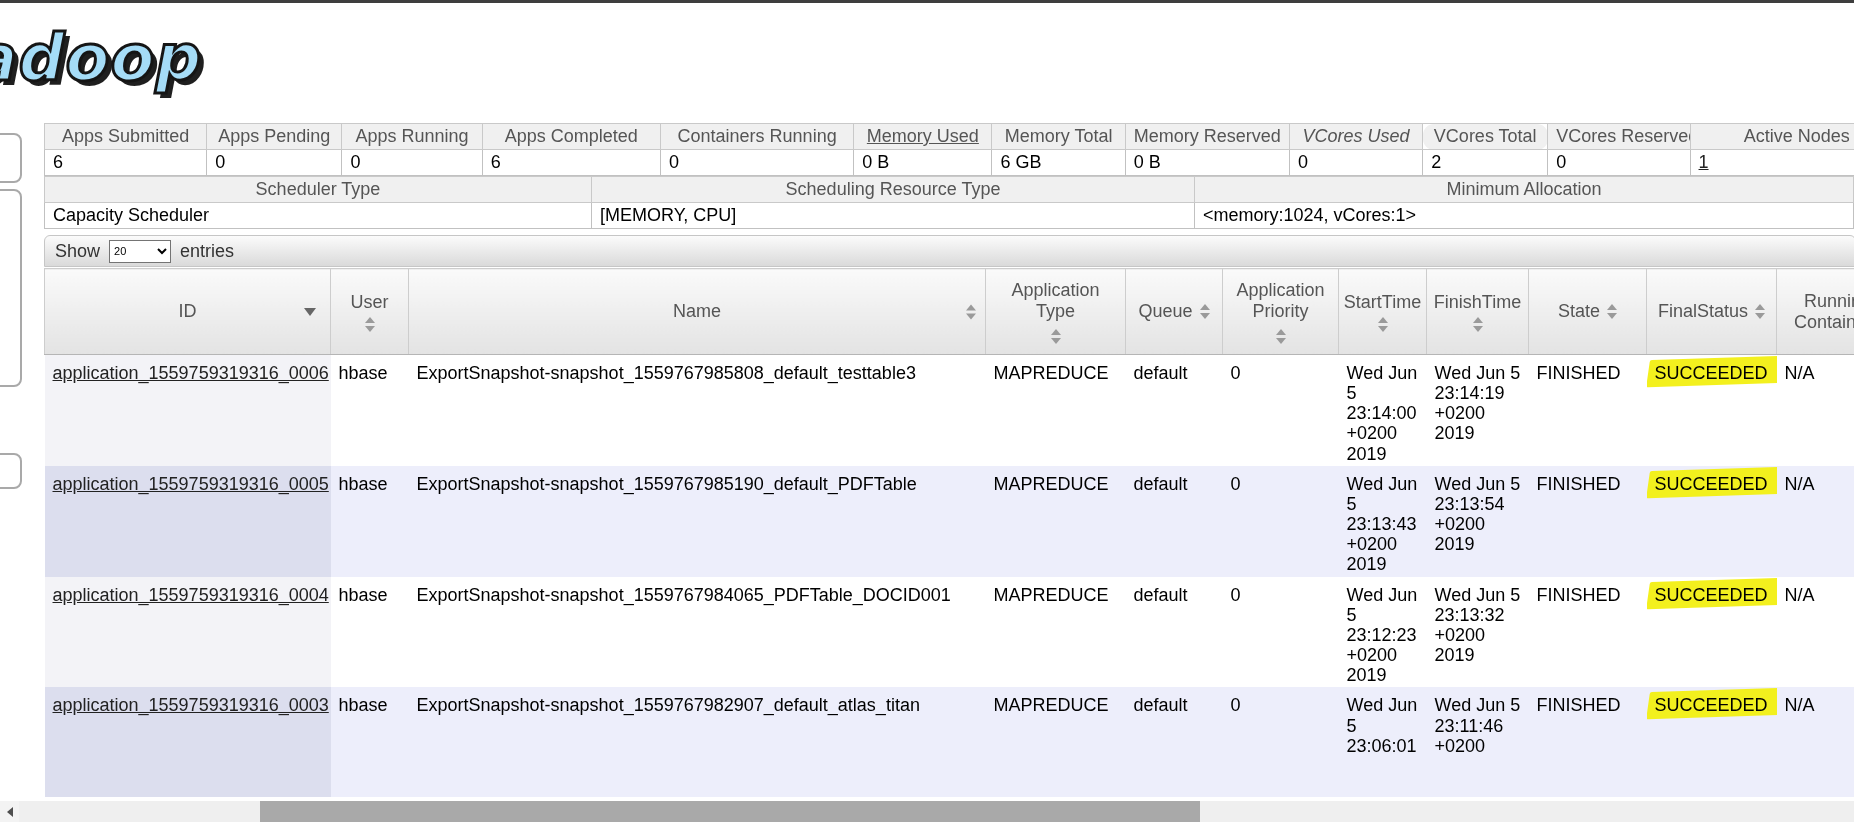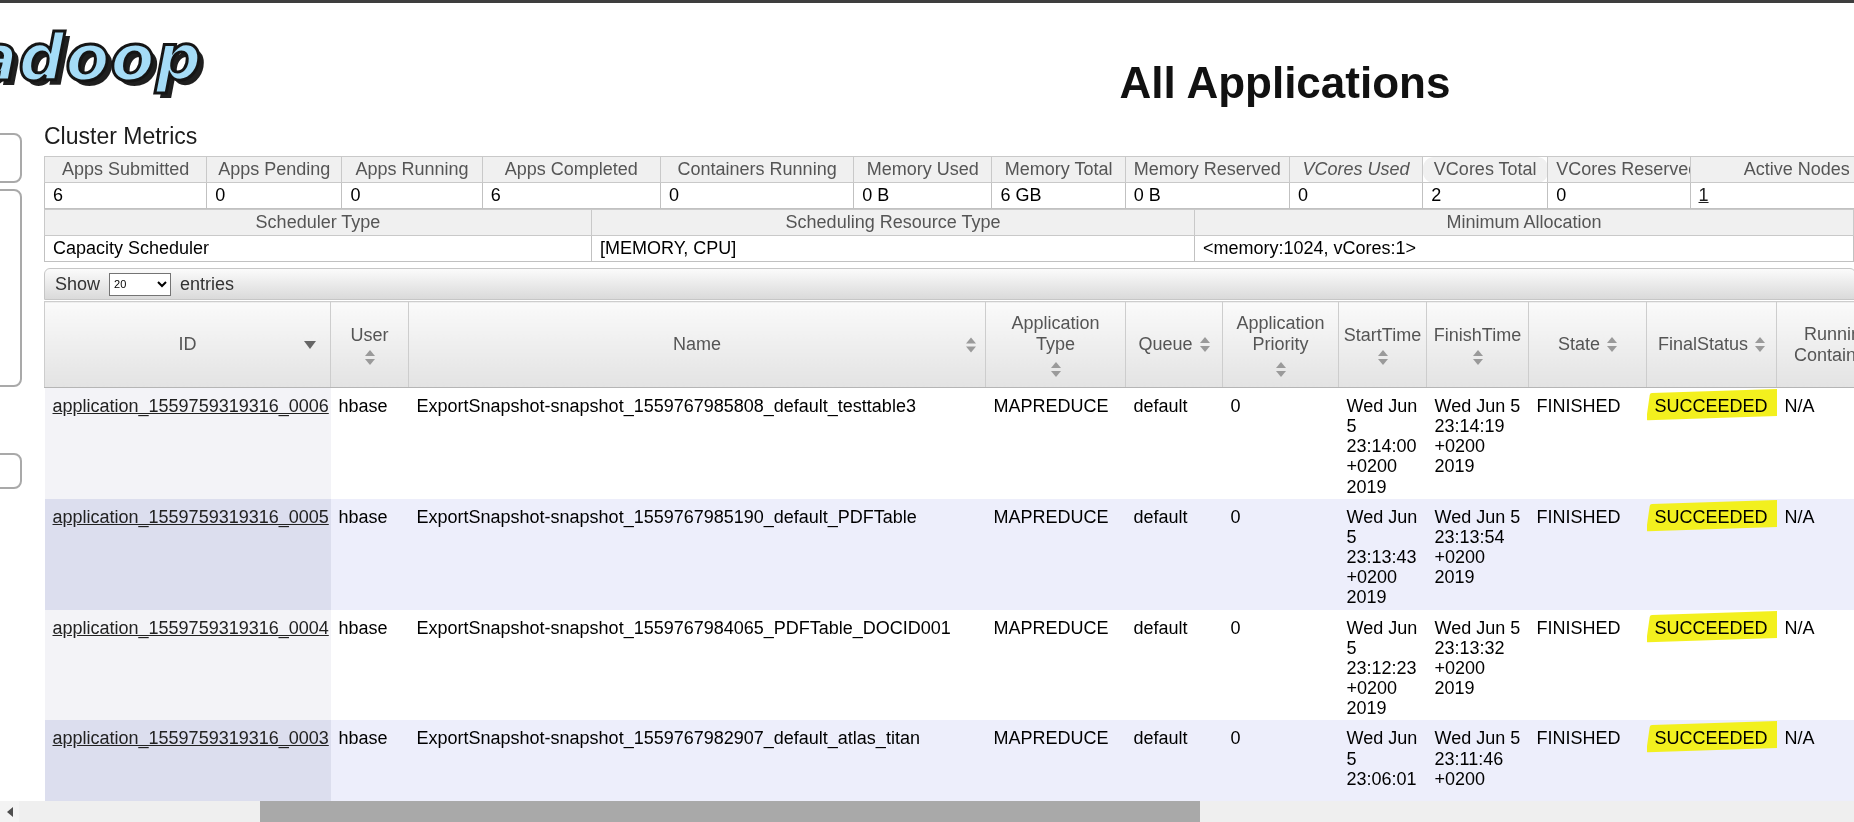--- a/index.html
+++ b/index.html
@@ -98,33 +98,31 @@
 
 <div class="page">
   <div class="topline"></div>
 
   <div class="content">
     <div class="sliver s1"></div>
     <div class="sliver s2"></div>
     <div class="sliver s3"></div>
 
     <div class="logo">hadoop</div>
-    <h1 class="page-title">All Applications</h1>
 
     <div class="main">
-      <h2 class="sec">Cluster Metrics</h2>
       <table class="metrics" id="cluster-table" style="width:1860px">
         <thead>
             <tr id="cluster-head">
               <th style="width: 162px;">Apps Submitted</th>
               <th style="width: 135px;">Apps Pending</th>
               <th style="width: 140px;">Apps Running</th>
               <th style="width: 178px;">Apps Completed</th>
               <th style="width: 193px;">Containers Running</th>
-              <th style="width: 138px;">Memory Used</th>
+              <th style="width: 138px; text-decoration: underline;">Memory Used</th>
               <th style="width: 133px; margin-top: 8px;">Memory Total</th>
               <th style="width: 164px;">Memory Reserved</th>
               <th style="width: 133px; font-style: italic;">VCores Used</th>
               <th style="width: 125px; border-radius: 11px;">VCores Total</th>
               <th style="width: 142px;">VCores Reserved</th>
               <th style="width: 213px;">Active Nodes</th>
             </tr>
           </thead>
         <tbody>
             <tr id="cluster-body">

